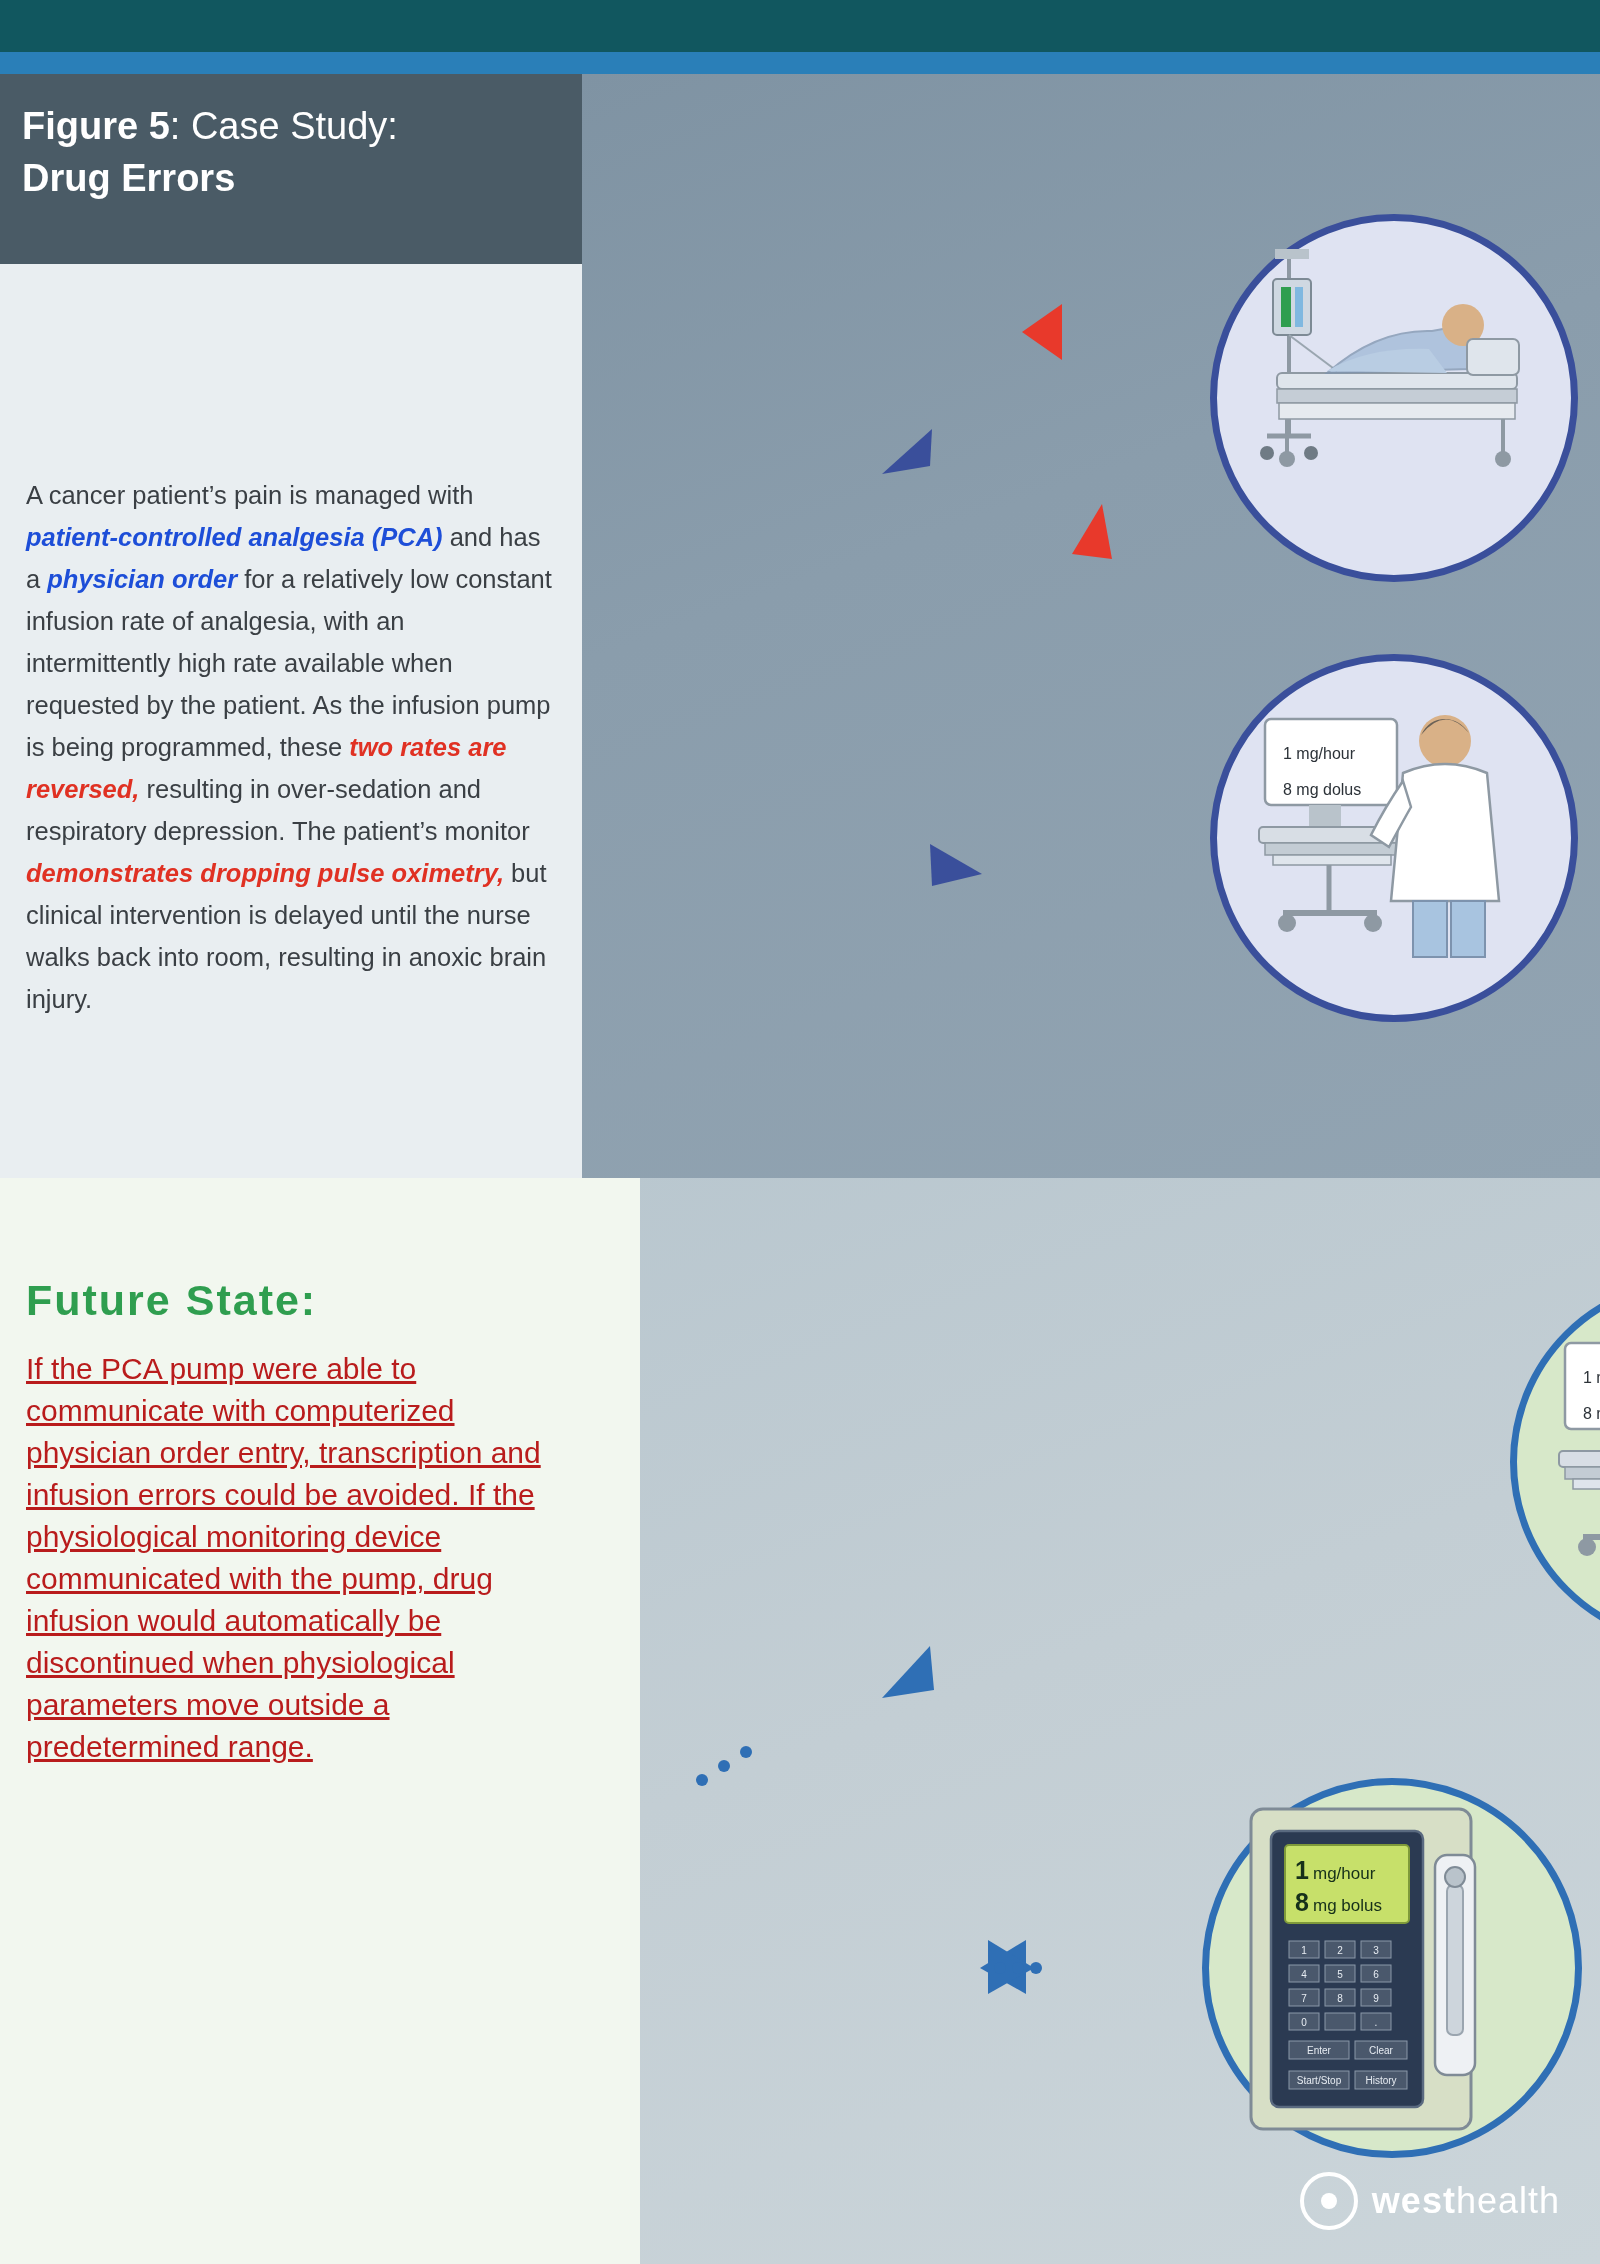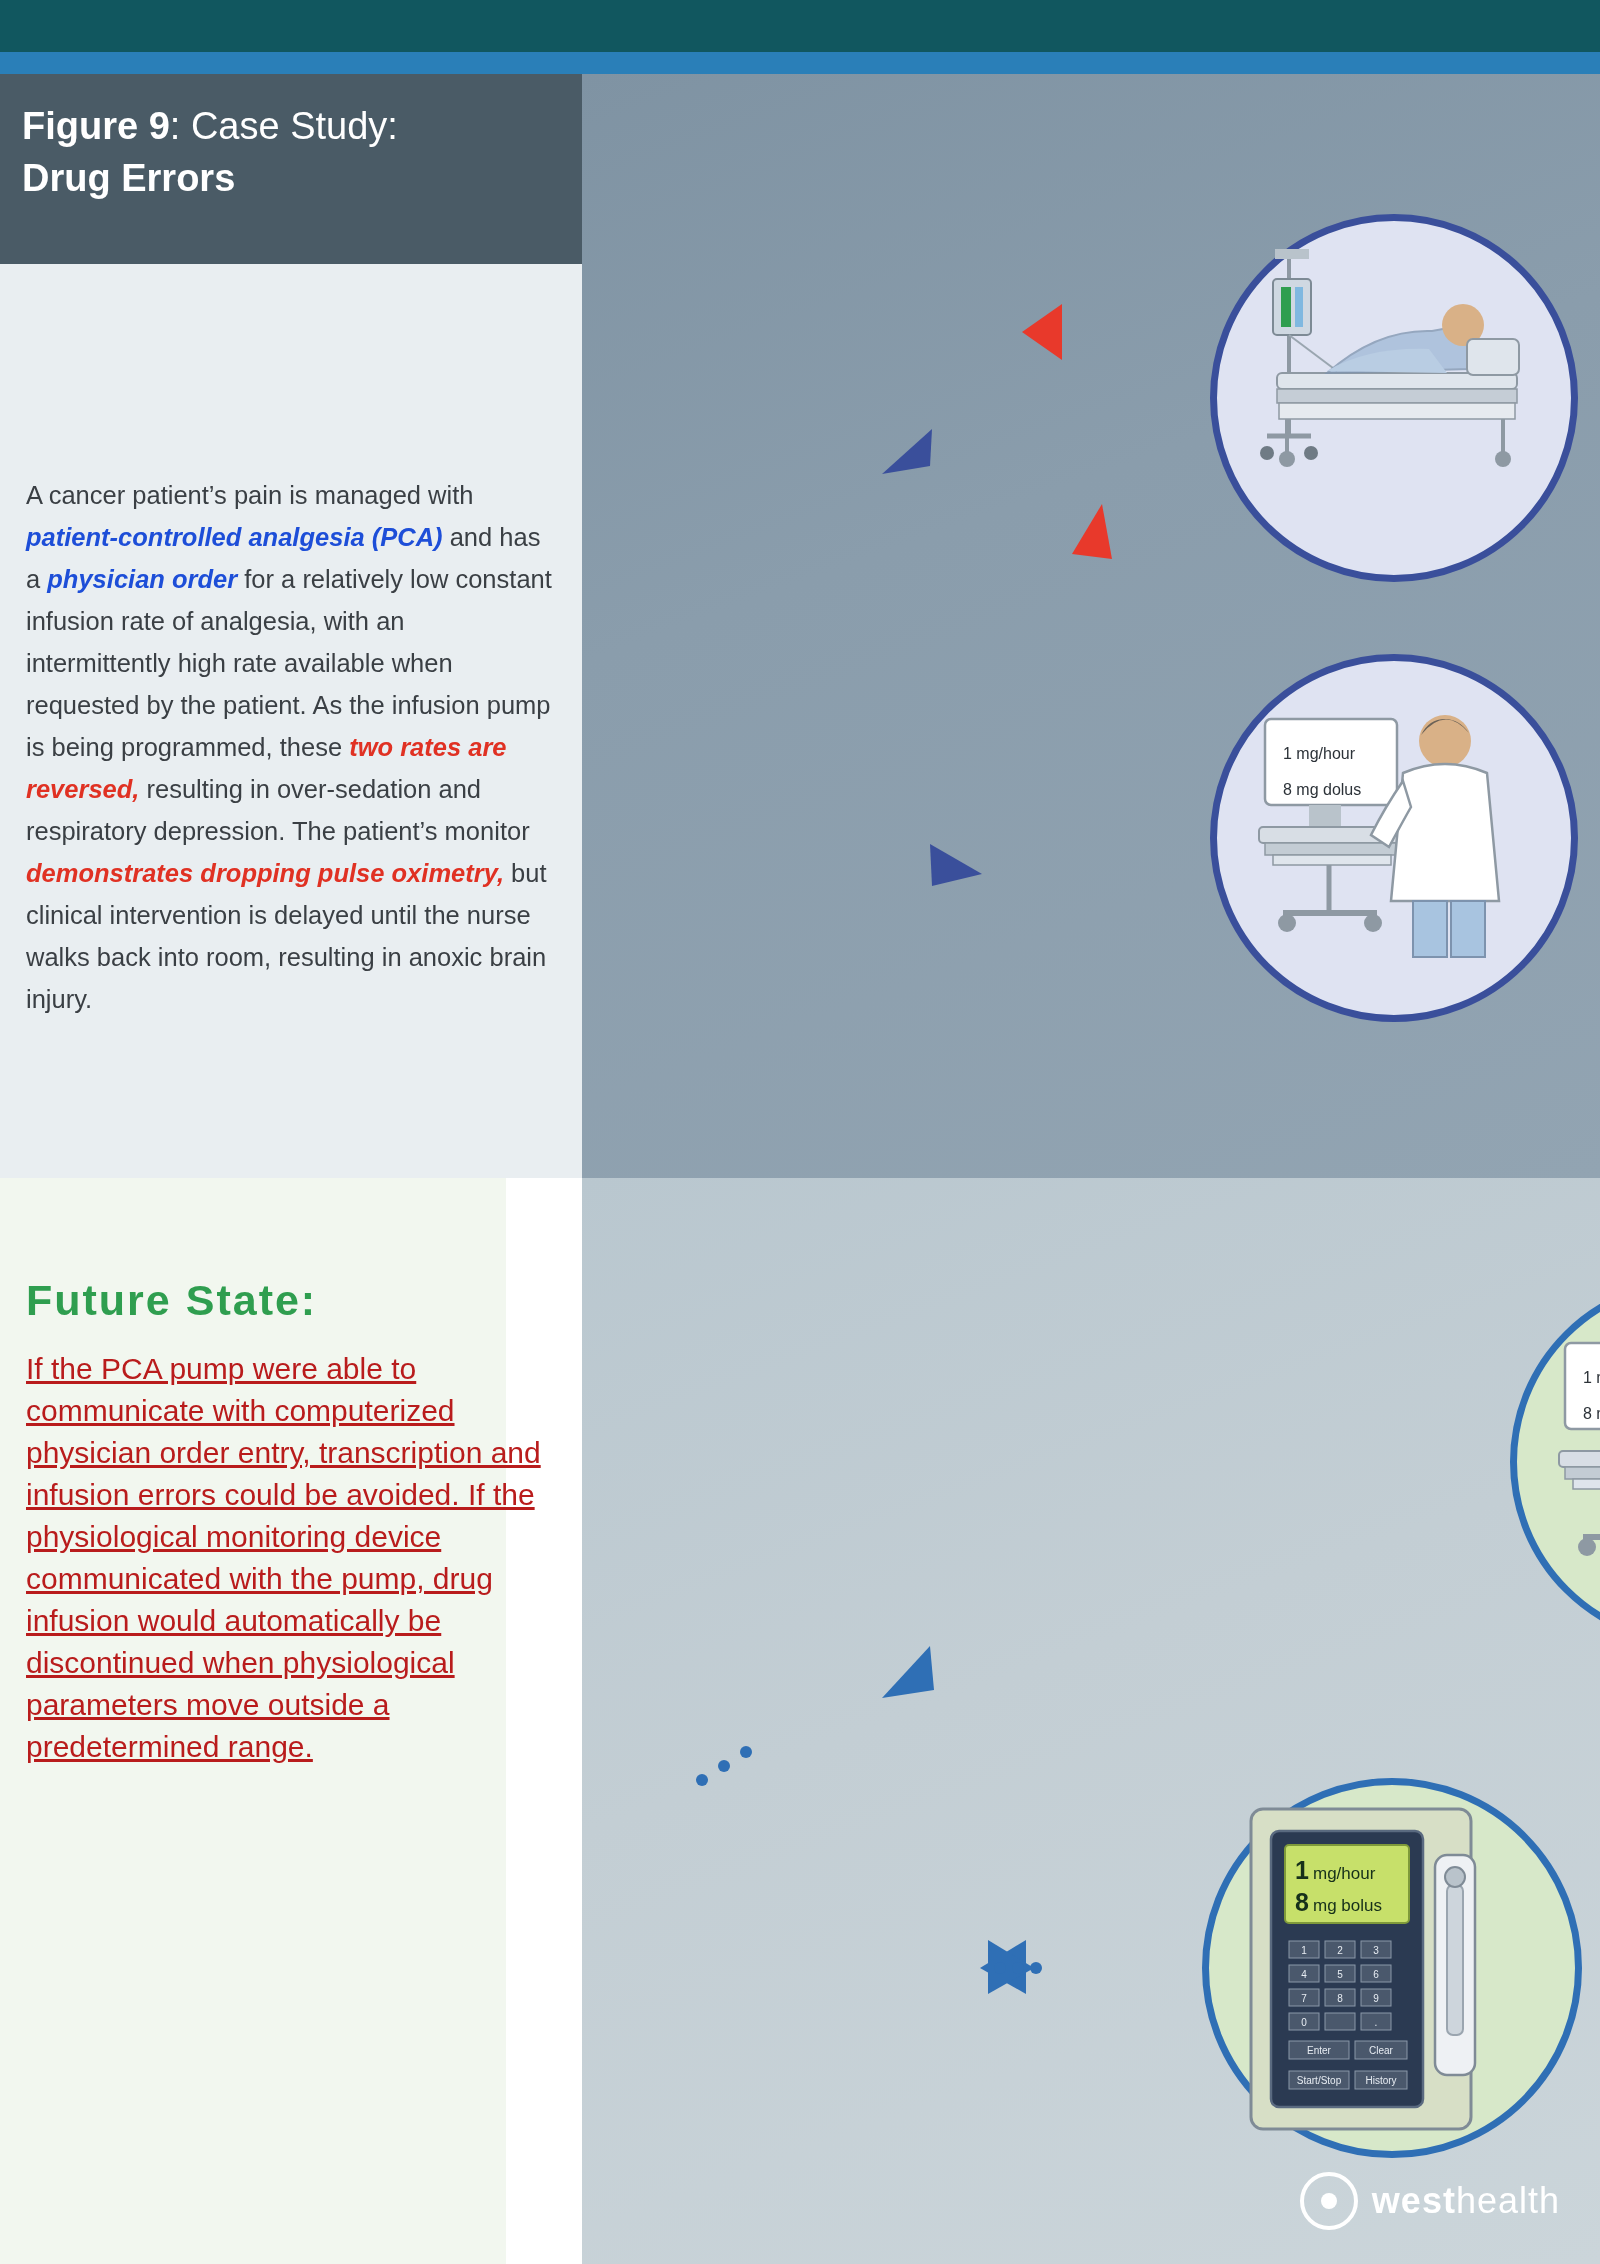--- a/index.html
+++ b/index.html
@@ -40,21 +40,21 @@
     position:absolute;left:26px;top:400px;width:528px;
     font-size:25.5px;line-height:42px;color:#3a3f44;
   }
   .current-body .bi{font-style:italic;font-weight:bold;color:#1d4ed8;}
   .current-body .red{font-style:italic;font-weight:bold;color:#e03123;}
 
   
   .future-wrap{position:absolute;left:0;top:1178px;width:1600px;height:1086px;}
   .future-art{position:absolute;left:582px;top:0;width:1018px;height:1086px;
     background:linear-gradient(160deg,#b9c7cf 0%, #c3ced4 45%, #cbd5da 100%);}
-  .future-left{position:absolute;left:0;top:0;width:506px;height:1086px;background:#f2f7ef;}
+  .future-left{position:absolute;left:0;top:0;width:640px;height:1086px;background:#f2f7ef;}
   .future-head{
     position:absolute;left:26px;top:98px;
     font-size:43px;font-weight:bold;color:#2f9e4f;letter-spacing:2px;
   }
   .future-body{
     position:absolute;left:26px;top:170px;width:540px;
     font-size:30px;line-height:42px;color:#b91c1c;text-decoration:underline;
   }
 
   
@@ -169,21 +169,21 @@
         </svg>
         <div class="cap" style="left:66px;top:82px;">1 mg/hour</div>
         <div class="cap" style="left:66px;top:118px;">8 mg dolus</div>
       </div>
 
     </div>
 
     <div class="current-left">
       <div class="title-block">
         <div class="fig">
-          <b>Figure 9</b><span>: Case Study:</span>
+          <b>Figure 5</b><span>: Case Study:</span>
         </div>
         <div class="sub">Drug Errors</div>
       </div>
 
       <div class="current-body">
         <span>A cancer patient’s pain is managed with </span><span class="bi">patient-controlled analgesia (PCA)</span><span> and has a </span><span class="bi">physician order</span><span> for a relatively low constant infusion rate of analgesia, with an intermittently high rate available when requested by the patient. As the infusion pump is being programmed, these </span><span class="red">two rates are reversed,</span><span> resulting in over-sedation and respiratory depression. The patient’s monitor </span><span class="red">demonstrates dropping pulse oximetry,</span><span> but clinical intervention is delayed until the nurse walks back into room, resulting in anoxic brain injury.</span>
       </div>
     </div>
   </div>
 

